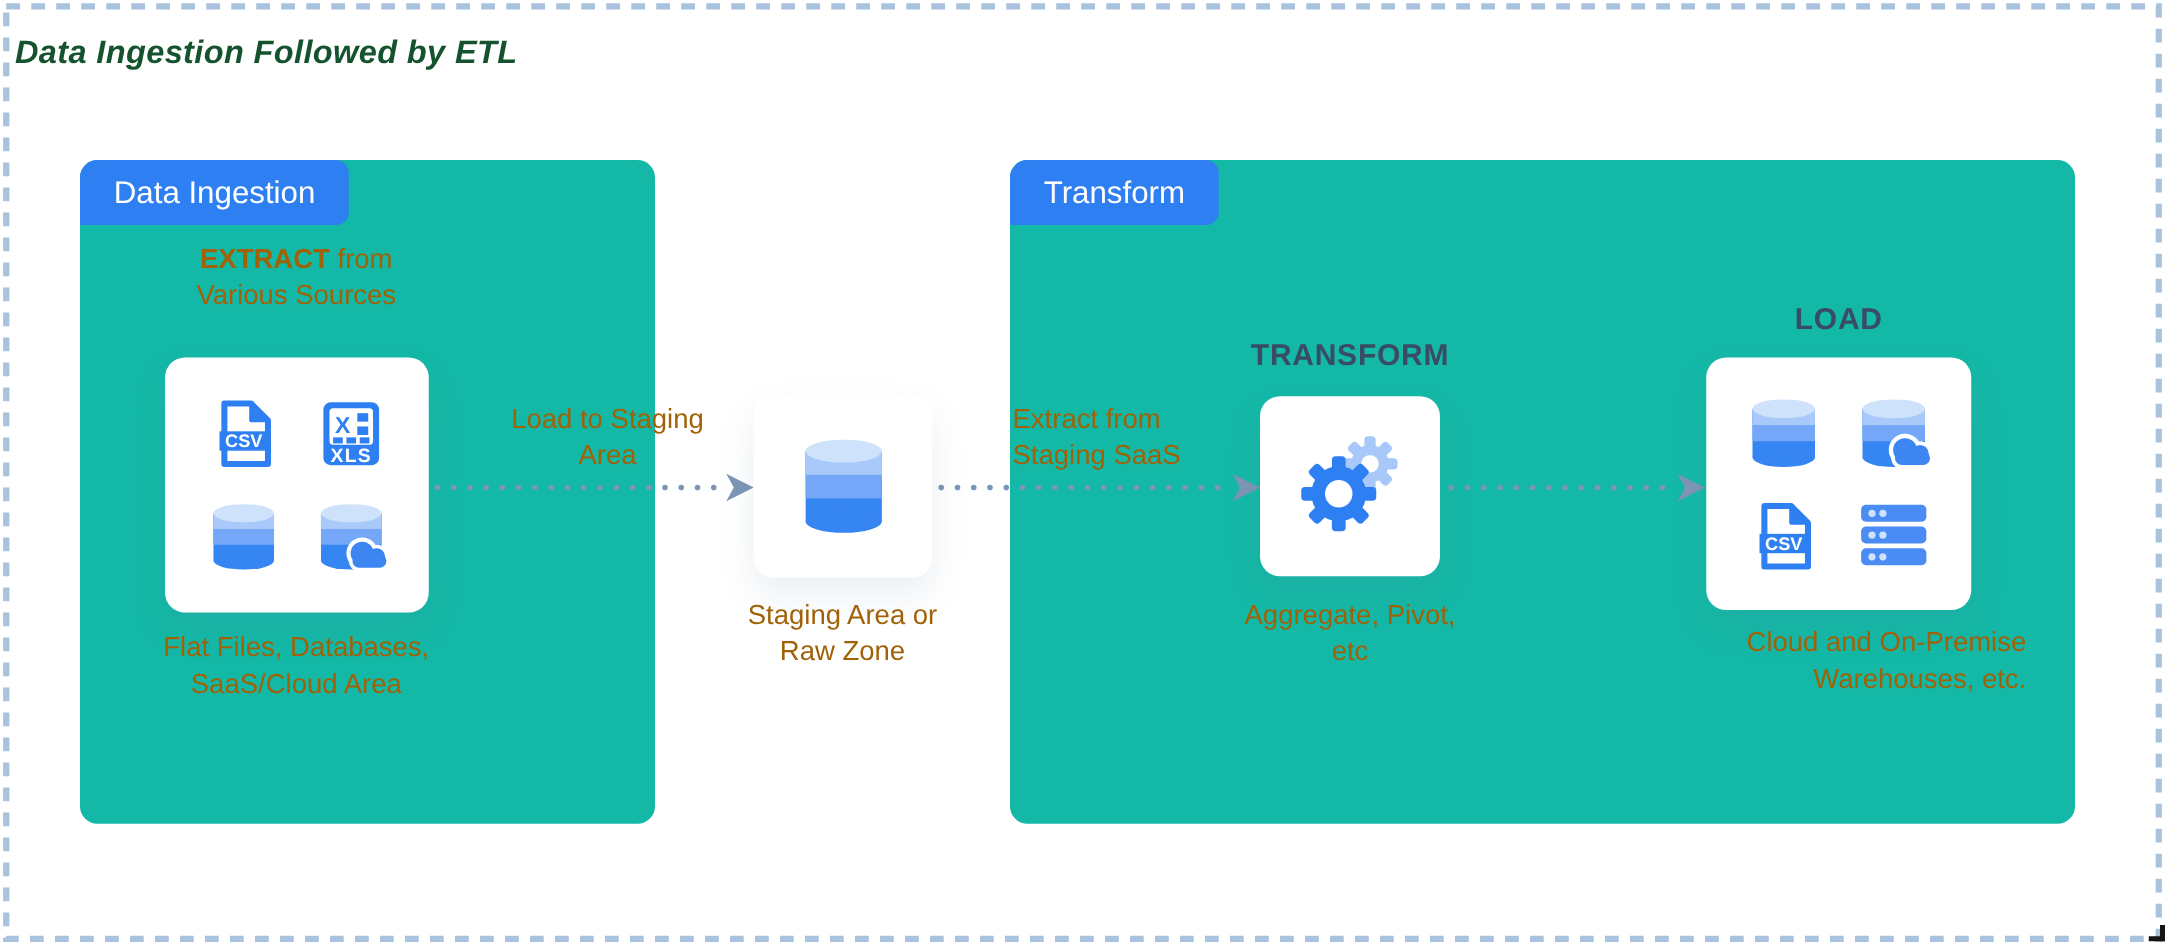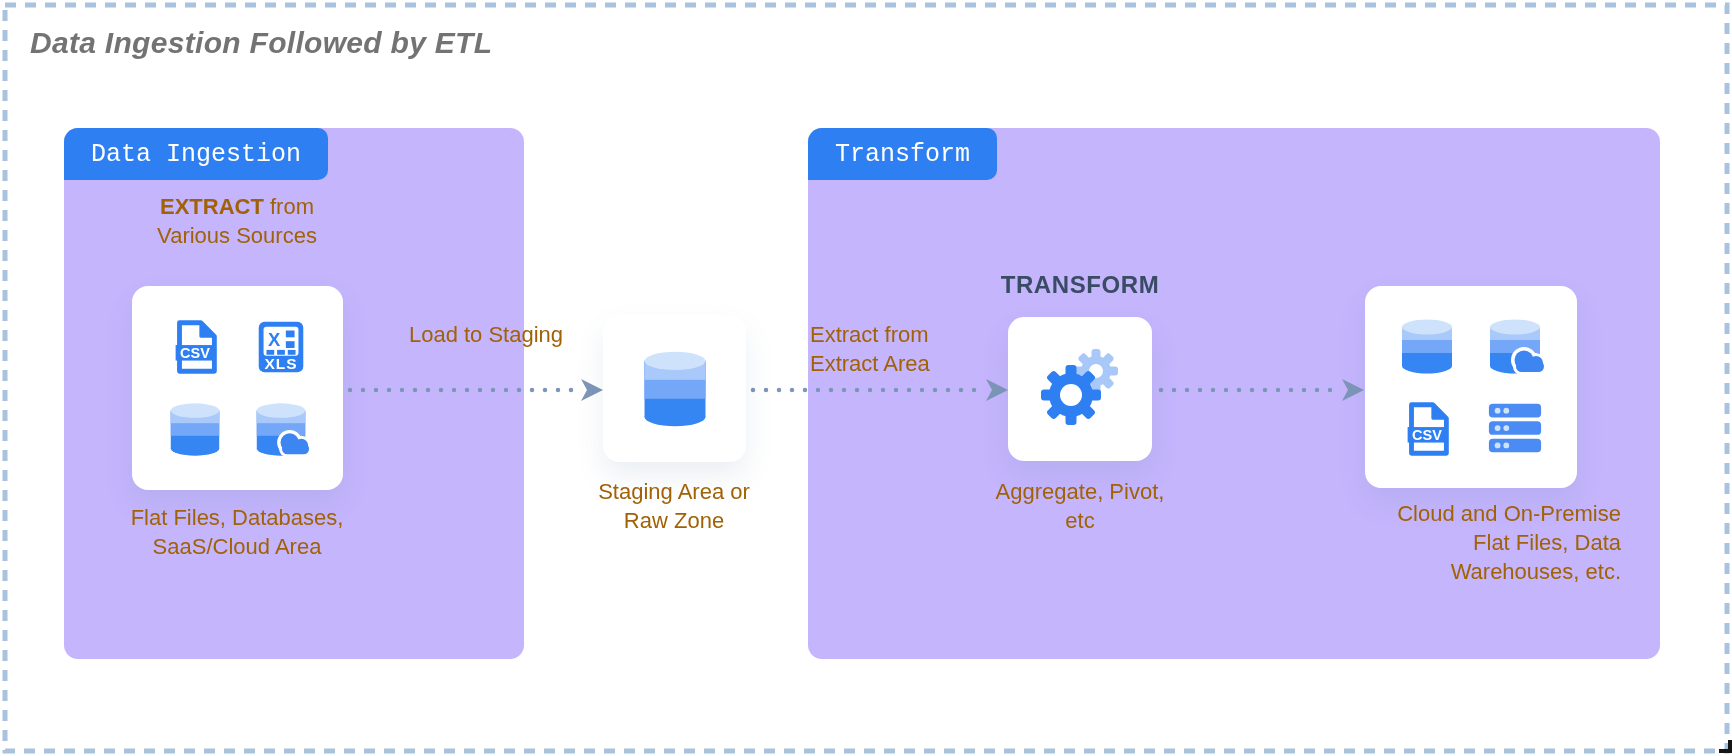--- a/index.html
+++ b/index.html
@@ -5,26 +5,26 @@
   html, body { margin:0; padding:0; background:#ffffff; }
   .canvas {
     position:relative; width:1732px; height:756px; overflow:hidden;
     background:#ffffff;
     font-family:"Liberation Sans", sans-serif;
     color:#3f506b;
   }
   .border-svg { position:absolute; left:0; top:0; }
 
   .title {
-    position:absolute; left:30px; top:26px;
-    font-size:30px; font-style:italic; font-weight:600;
-    color:#737373; letter-spacing:0.3px;
-  }
-
-  .panel { position:absolute; top:128px; height:531px; background:#c4b5fd; border-radius:14px;font-family:Liberation Mono, monospace; }
+    position:absolute; left:12px; top:26px;
+    font-size:26px; font-style:italic; font-weight:600;
+    color:#14532d; letter-spacing:0.3px;
+  }
+
+  .panel { position:absolute; top:128px; height:531px; background:#14b8a6; border-radius:14px; }
   .panel-ingestion { left:64px; width:460px; }
   .panel-transform { left:808px; width:852px; }
 
   .panel-label {
     position:absolute; left:0; top:0; height:52px;
     background:#2e7ff2; color:#ffffff; font-size:25px;
     display:flex; align-items:center; padding:0 27px;
     border-radius:14px 10px 10px 0;
     white-space:nowrap;
   }
@@ -131,20 +131,21 @@
     </div>
   </div>
 
   <div class="txt cap-extract">
     <span class="line">Flat Files, Databases,</span>
     <span class="line">SaaS/Cloud Area</span>
   </div>
 
   <div class="txt lbl-load-arrow">
     <span class="line">Load to Staging</span>
+    <span class="line">Area</span>
   </div>
 
   <svg class="arrow-svg arrow-1" viewBox="0 0 256 28">
     <line x1="3" y1="14" x2="230" y2="14" stroke="#7d95b7" stroke-width="4.5" stroke-linecap="round" stroke-dasharray="0 13"></line>
     <path d="M234 3 L256 14 L234 25 L240 14 Z" fill="#7d95b7"></path>
   </svg>
   <svg class="arrow-svg arrow-2" viewBox="0 0 258 28">
     <line x1="3" y1="14" x2="232" y2="14" stroke="#7d95b7" stroke-width="4.5" stroke-linecap="round" stroke-dasharray="0 13"></line>
     <path d="M236 3 L258 14 L236 25 L242 14 Z" fill="#7d95b7"></path>
   </svg>
@@ -162,21 +163,21 @@
       <ellipse cx="32" cy="13" rx="25" ry="7.5" fill="#cfe2fc"></ellipse>
     </svg>
   </div>
   <div class="txt cap-staging">
     <span class="line">Staging Area or</span>
     <span class="line">Raw Zone</span>
   </div>
 
   <div class="txt lbl-extract-arrow">
     <span class="line">Extract from</span>
-    <span class="line">Extract Area</span>
+    <span class="line">Staging SaaS</span>
   </div>
 
   <div class="txt heading-sm h-transform">TRANSFORM</div>
   <div class="card card-transform">
     <svg width="104" height="104" viewBox="0 0 104 104">
       <g fill="#a8c8f9">
         <rect x="63.5" y="12" width="9" height="44" rx="3"></rect>
         <rect x="63.5" y="12" width="9" height="44" rx="3" transform="rotate(45 68 34)"></rect>
         <rect x="63.5" y="12" width="9" height="44" rx="3" transform="rotate(90 68 34)"></rect>
         <rect x="63.5" y="12" width="9" height="44" rx="3" transform="rotate(135 68 34)"></rect>
@@ -191,20 +192,21 @@
         <circle cx="43" cy="58" r="22"></circle>
         <circle cx="43" cy="58" r="11" fill="#ffffff"></circle>
       </g>
     </svg>
   </div>
   <div class="txt cap-transform">
     <span class="line">Aggregate, Pivot,</span>
     <span class="line">etc</span>
   </div>
 
+  <div class="txt heading-sm h-load">LOAD</div>
   <div class="card card-load">
     <div class="icon-grid">
       <svg width="64" height="64" viewBox="0 0 64 64">
         <rect x="7" y="13" width="50" height="39" fill="#3585f2"></rect>
         <ellipse cx="32" cy="52" rx="25" ry="7.5" fill="#3585f2"></ellipse>
         <rect x="7" y="13" width="50" height="26" fill="#74a7f7"></rect>
         <rect x="7" y="13" width="50" height="13" fill="#a9c9fa"></rect>
         <ellipse cx="32" cy="13" rx="25" ry="7.5" fill="#cfe2fc"></ellipse>
       </svg>
       <svg width="64" height="64" viewBox="0 0 64 64">
@@ -236,20 +238,19 @@
           <circle cx="23" cy="11" r="3" fill="#cfe2fc"></circle>
         <circle cx="14" cy="29" r="3" fill="#cfe2fc"></circle>
           <circle cx="23" cy="29" r="3" fill="#cfe2fc"></circle>
         <circle cx="14" cy="47" r="3" fill="#cfe2fc"></circle>
           <circle cx="23" cy="47" r="3" fill="#cfe2fc"></circle>
       </svg>
     </div>
   </div>
   <div class="txt cap-load">
     <span class="line">Cloud and On-Premise</span>
-    <span class="line">Flat Files, Data</span>
     <span class="line">Warehouses, etc.</span>
   </div>
 
   <div class="corner-mark h"></div>
   <div class="corner-mark v"></div>
 
 </div>
 
 </body></html>

